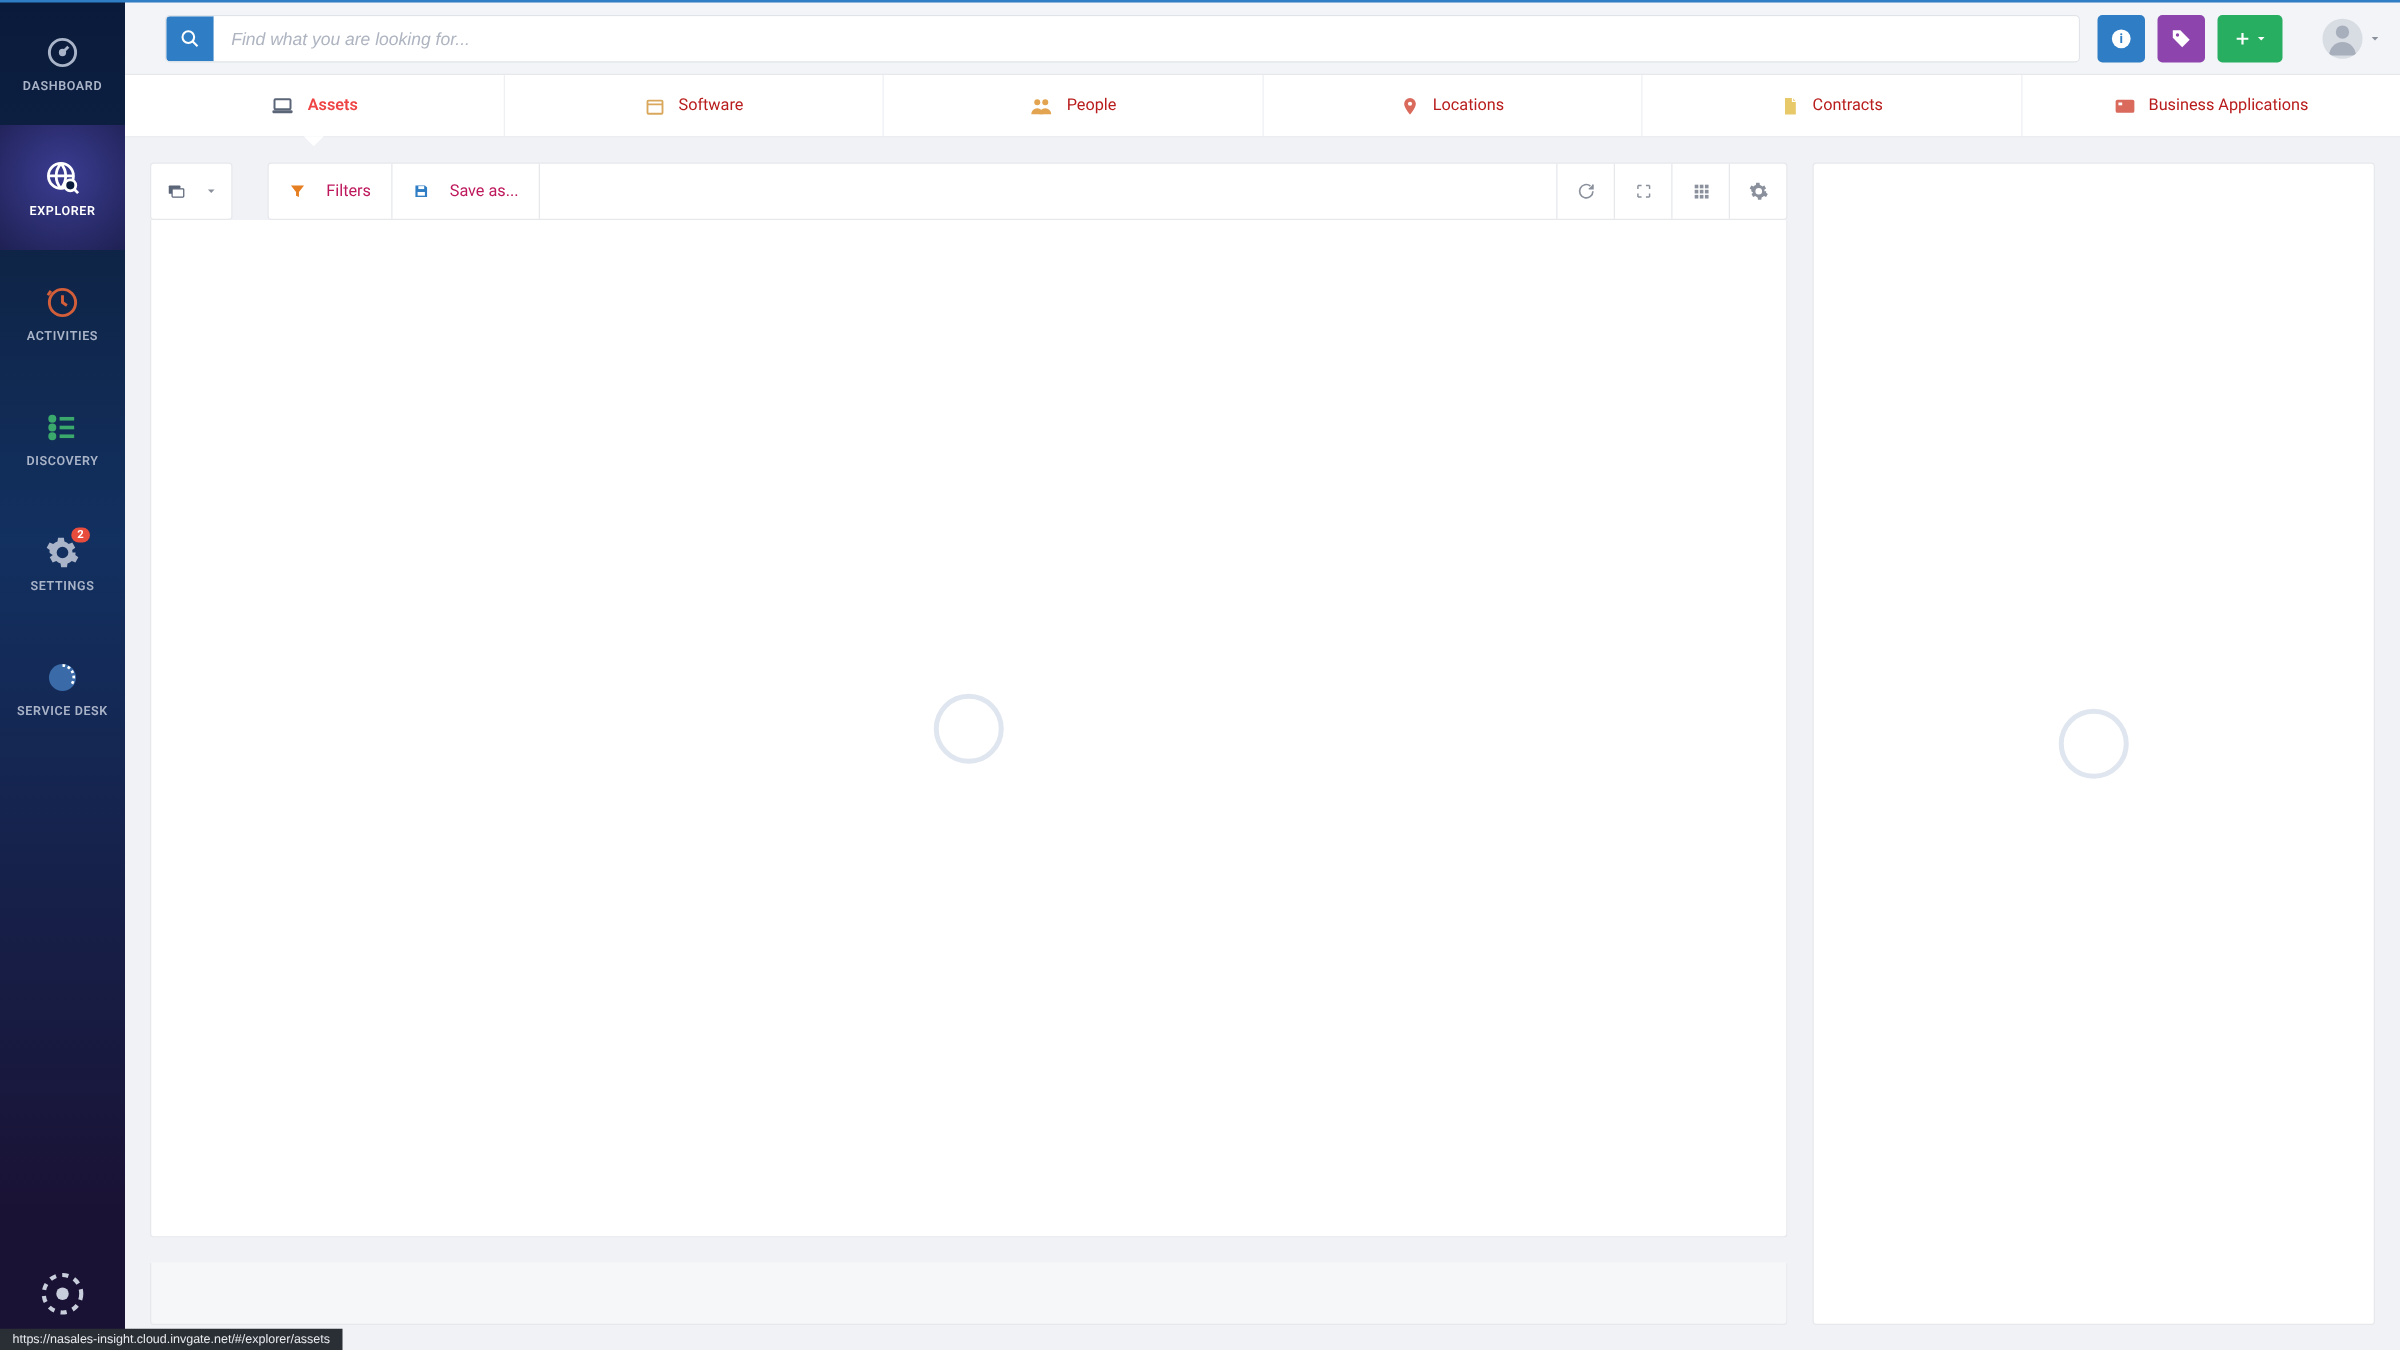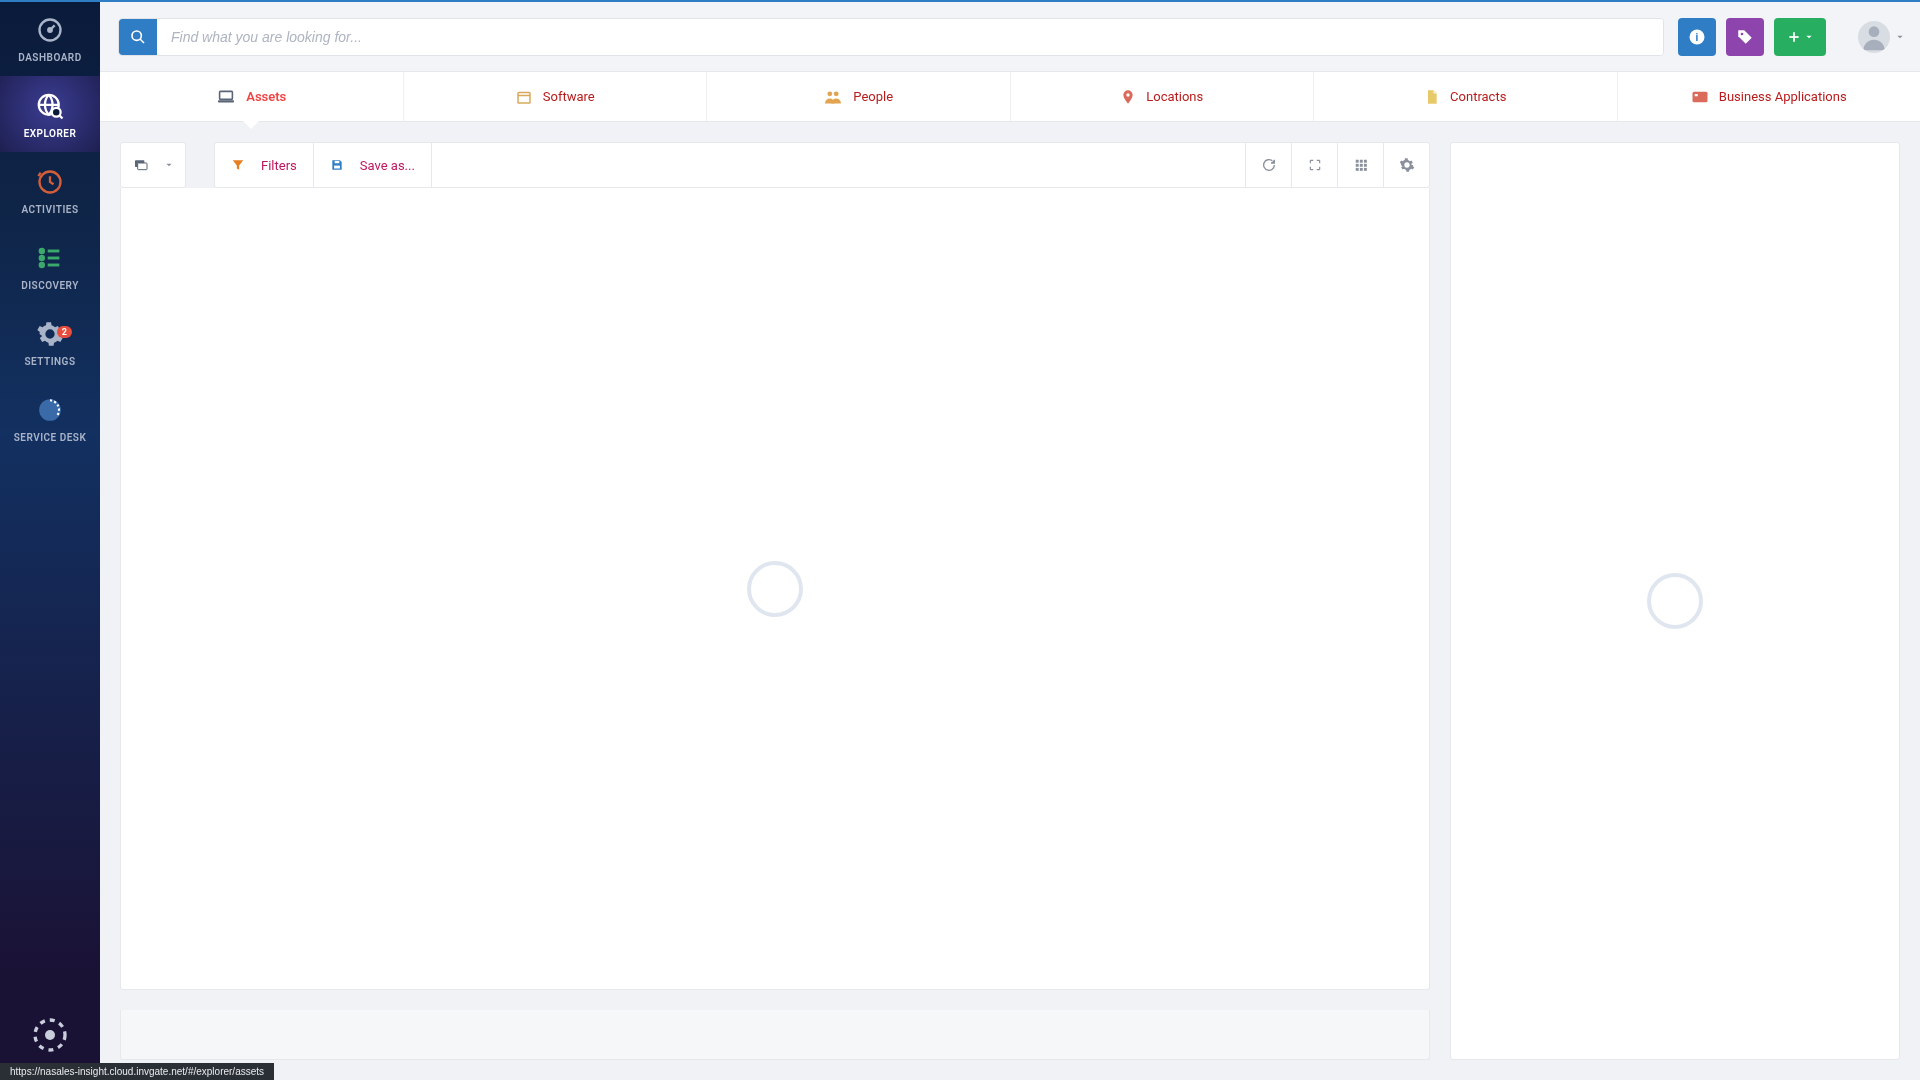--- a/index.html
+++ b/index.html
@@ -33,21 +33,21 @@
       background: linear-gradient(180deg, #0a1a3a 0%, #0f2548 20%, #123060 40%, #1a1235 90%, #1a1235 100%);
       display: flex;
       flex-direction: column;
       z-index: 50;
     }
     .sidebar-item {
       display: flex;
       flex-direction: column;
       align-items: center;
       justify-content: center;
-      height: 76px;
+      height: 100px;
       color: #aab4c8;
       cursor: pointer;
       position: relative;
     }
     .sidebar-item.active {
       background: radial-gradient(circle at 50% 40%, rgba(90,80,200,0.6), rgba(40,30,90,0.6));
       color: #ffffff;
     }
     .sidebar-item .icon-wrap {
       width: 32px;
@@ -83,24 +83,24 @@
     .main {
       position: absolute;
       left: 100px;
       top: 2px;
       right: 0;
       bottom: 0;
       display: flex;
       flex-direction: column;
     }
     .topbar {
-      height: 70px;
-      display: flex;
-      align-items: center;
-      padding: 0 16px 0 18px;
+      height: 58px;
+      display: flex;
+      align-items: center;
+      padding: 0 16px 0 32px;
       gap: 14px;
       background: #f2f4f7;
       border-bottom: 1px solid #e6e8ec;
     }
     .search-group {
       display: flex;
       align-items: center;
       flex: 1;
       height: 38px;
       background: #fff;

